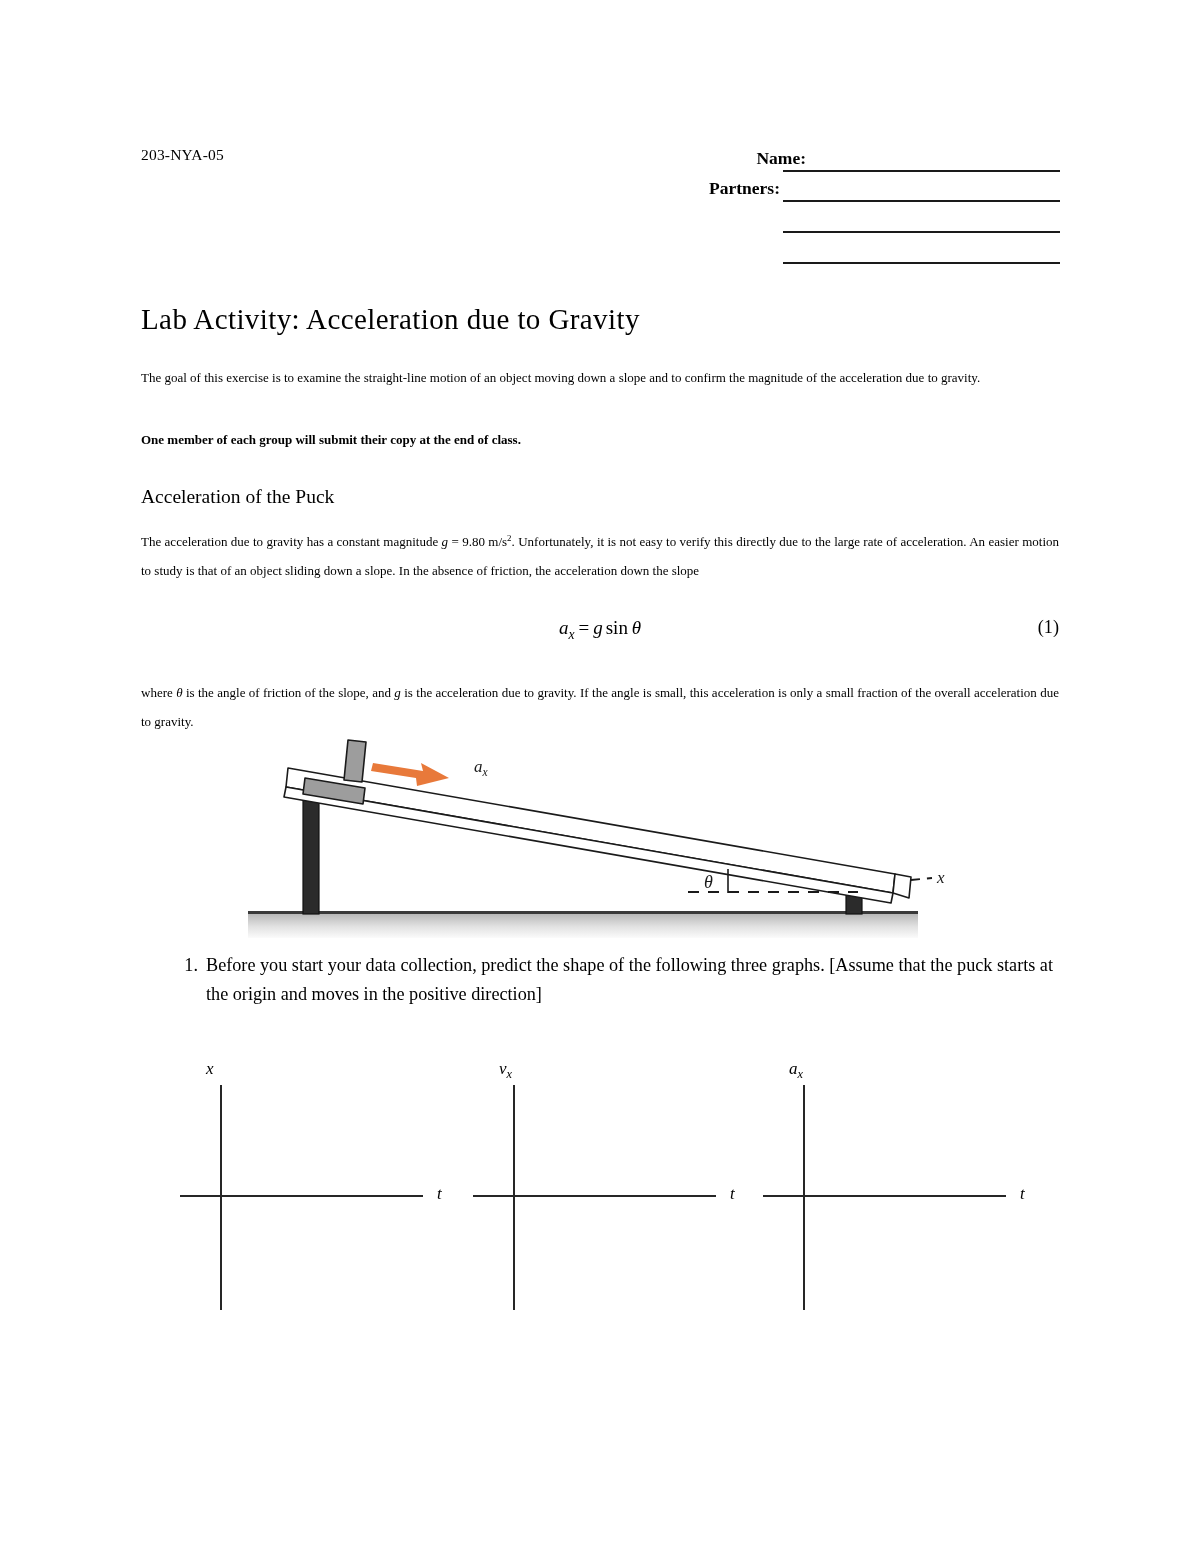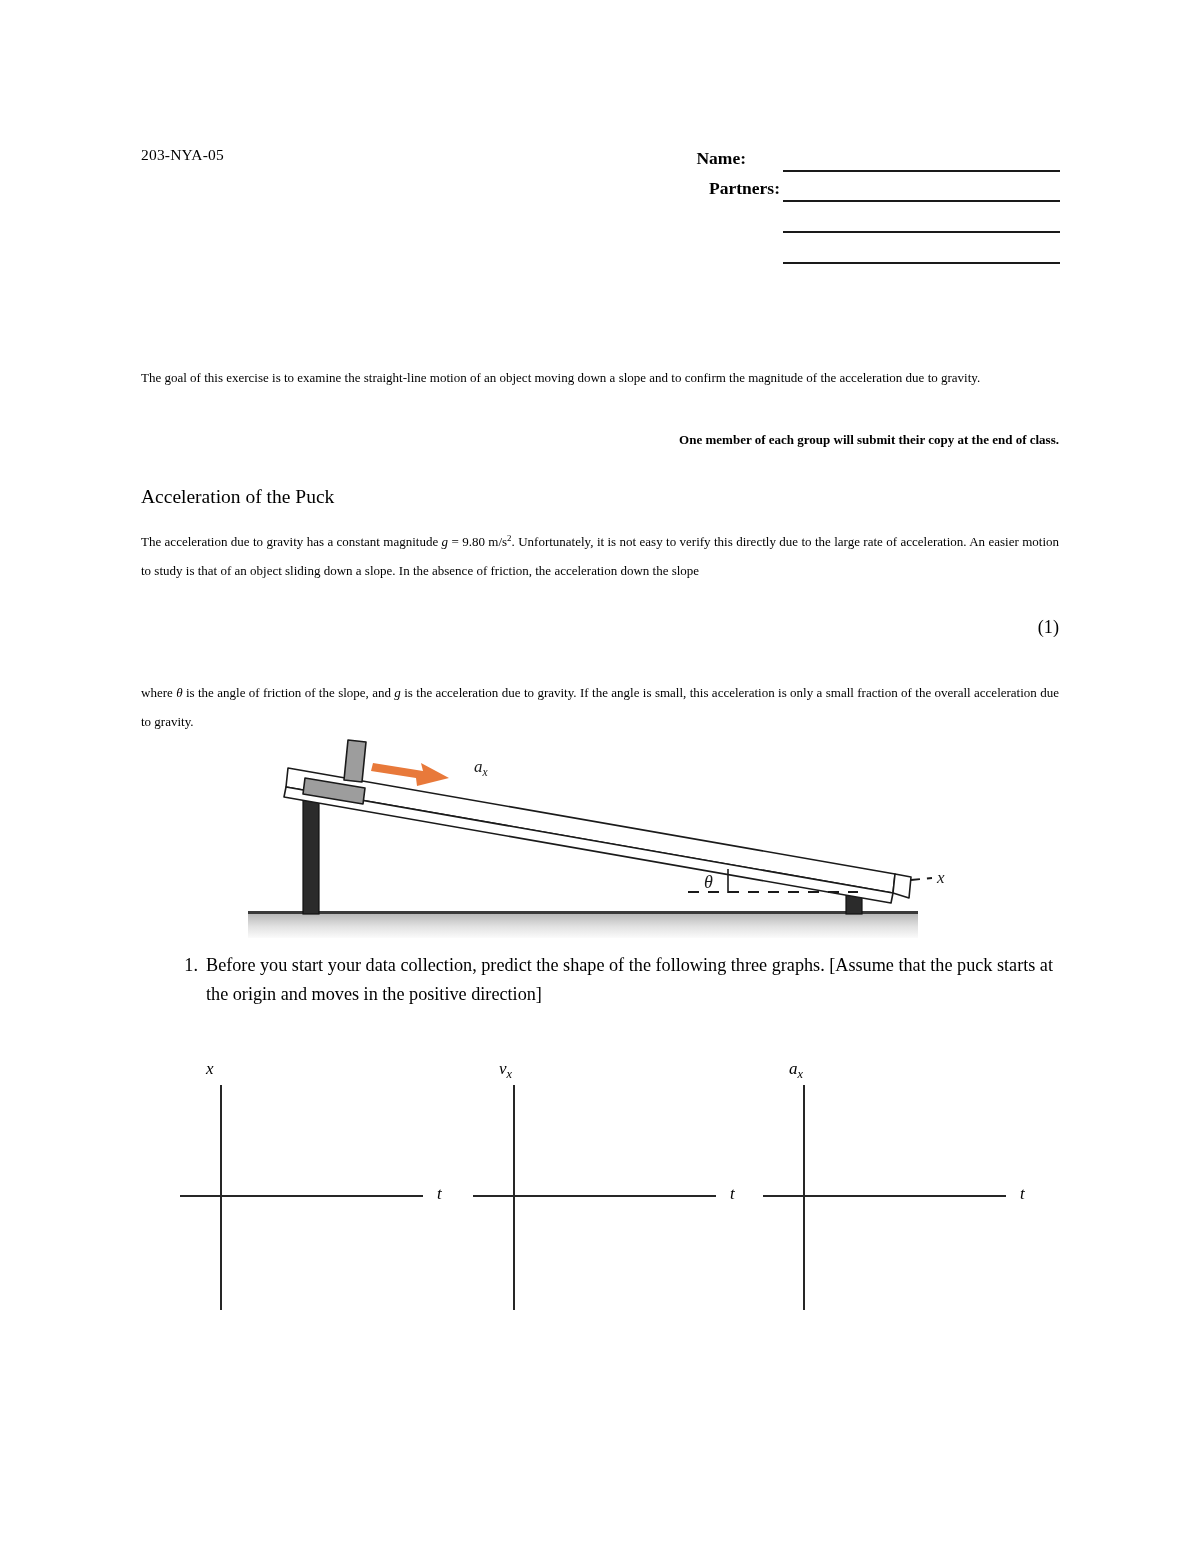--- a/index.html
+++ b/index.html
@@ -67,21 +67,21 @@
   }
   .para {
     position: absolute;
     left: 141px;
     width: 918px;
     font-size: 13px;
     line-height: 29px;
     text-align: justify;
     text-justify: inter-word;
   }
-  .para.nojust { text-align: right; }
+  .para.nojust { text-align: left; }
   b.strong { font-weight: normal; text-align: center; }
   i.mathvar {
     font-style: italic;
     font-family: "Liberation Serif", "DejaVu Serif", serif;
   }
   .nowrap { white-space: nowrap; }
   sup.sq { font-size: 0.68em; vertical-align: super; }
 
   
   .equation-row {
@@ -189,45 +189,49 @@
     white-space: nowrap;
   }
 </style>
 </head>
 <body>
 
 <div class="page">
 
   <div class="course-code">203-NYA-05</div>
 
-  <div class="hdr-field" style="left:656px; top:148px; width:90px;">
+  <div class="hdr-field" style="left:716px; top:148px; width:90px;">
     <span class="hdr-label">Name:</span>
   </div>
   <div class="hdr-rule" style="left:783px; top:170px; width:277px;"></div>
 
   <div class="hdr-field" style="left:670px; top:178px; width:110px;">
     <span class="hdr-label">Partners:</span>
   </div>
   <div class="hdr-rule" style="left:783px; top:200px; width:277px;"></div>
 
   <div class="hdr-rule" style="left:783px; top:231px; width:277px;"></div>
   <div class="hdr-rule" style="left:783px; top:262px; width:277px;"></div>
 
+  <div class="doc-title">Lab Activity: Acceleration due to Gravity</div>
 
   <div class="para" style="top:363px;">The goal of this exercise is to examine the straight-line motion of an object moving down a slope and to confirm the magnitude of the acceleration due to gravity.</div>
 
   <div class="para nojust" style="top:425px; font-weight:bold;">One member of each group will submit their copy at the end of class.</div>
 
   <div class="section-heading" style="top:486px;">Acceleration of the Puck</div>
 
   <div class="para" style="top:524px;">
     <span>The acceleration due to gravity has a constant magnitude </span><span class="nowrap"><i class="mathvar">g</i><span> = 9.80 m/s</span><sup class="sq">2</sup></span><span>. Unfortunately, it is not easy to verify this directly due to the large rate of acceleration. An easier motion to study is that of an object sliding down a slope. In the absence of friction, the acceleration down the slope</span>
   </div>
 
   <div class="equation-row">
+    <div class="equation-body">
+      <i>a</i><span class="sub">x</span><span class="op">=</span><i>g</i><span class="fn">sin</span> <i>θ</i>
+    </div>
     <div class="equation-number">(1)</div>
   </div>
 
   <div class="para" style="top:678px;">
     <span>where </span><i class="mathvar">θ</i><span> is the angle of friction of the slope, and </span><i class="mathvar">g</i><span> is the acceleration due to gravity. If the angle is small, this acceleration is only a small fraction of the overall acceleration due to gravity.</span>
   </div>
 
   <div class="figure-incline">
     <svg width="710" height="210" viewBox="0 0 710 210">
       <defs>

